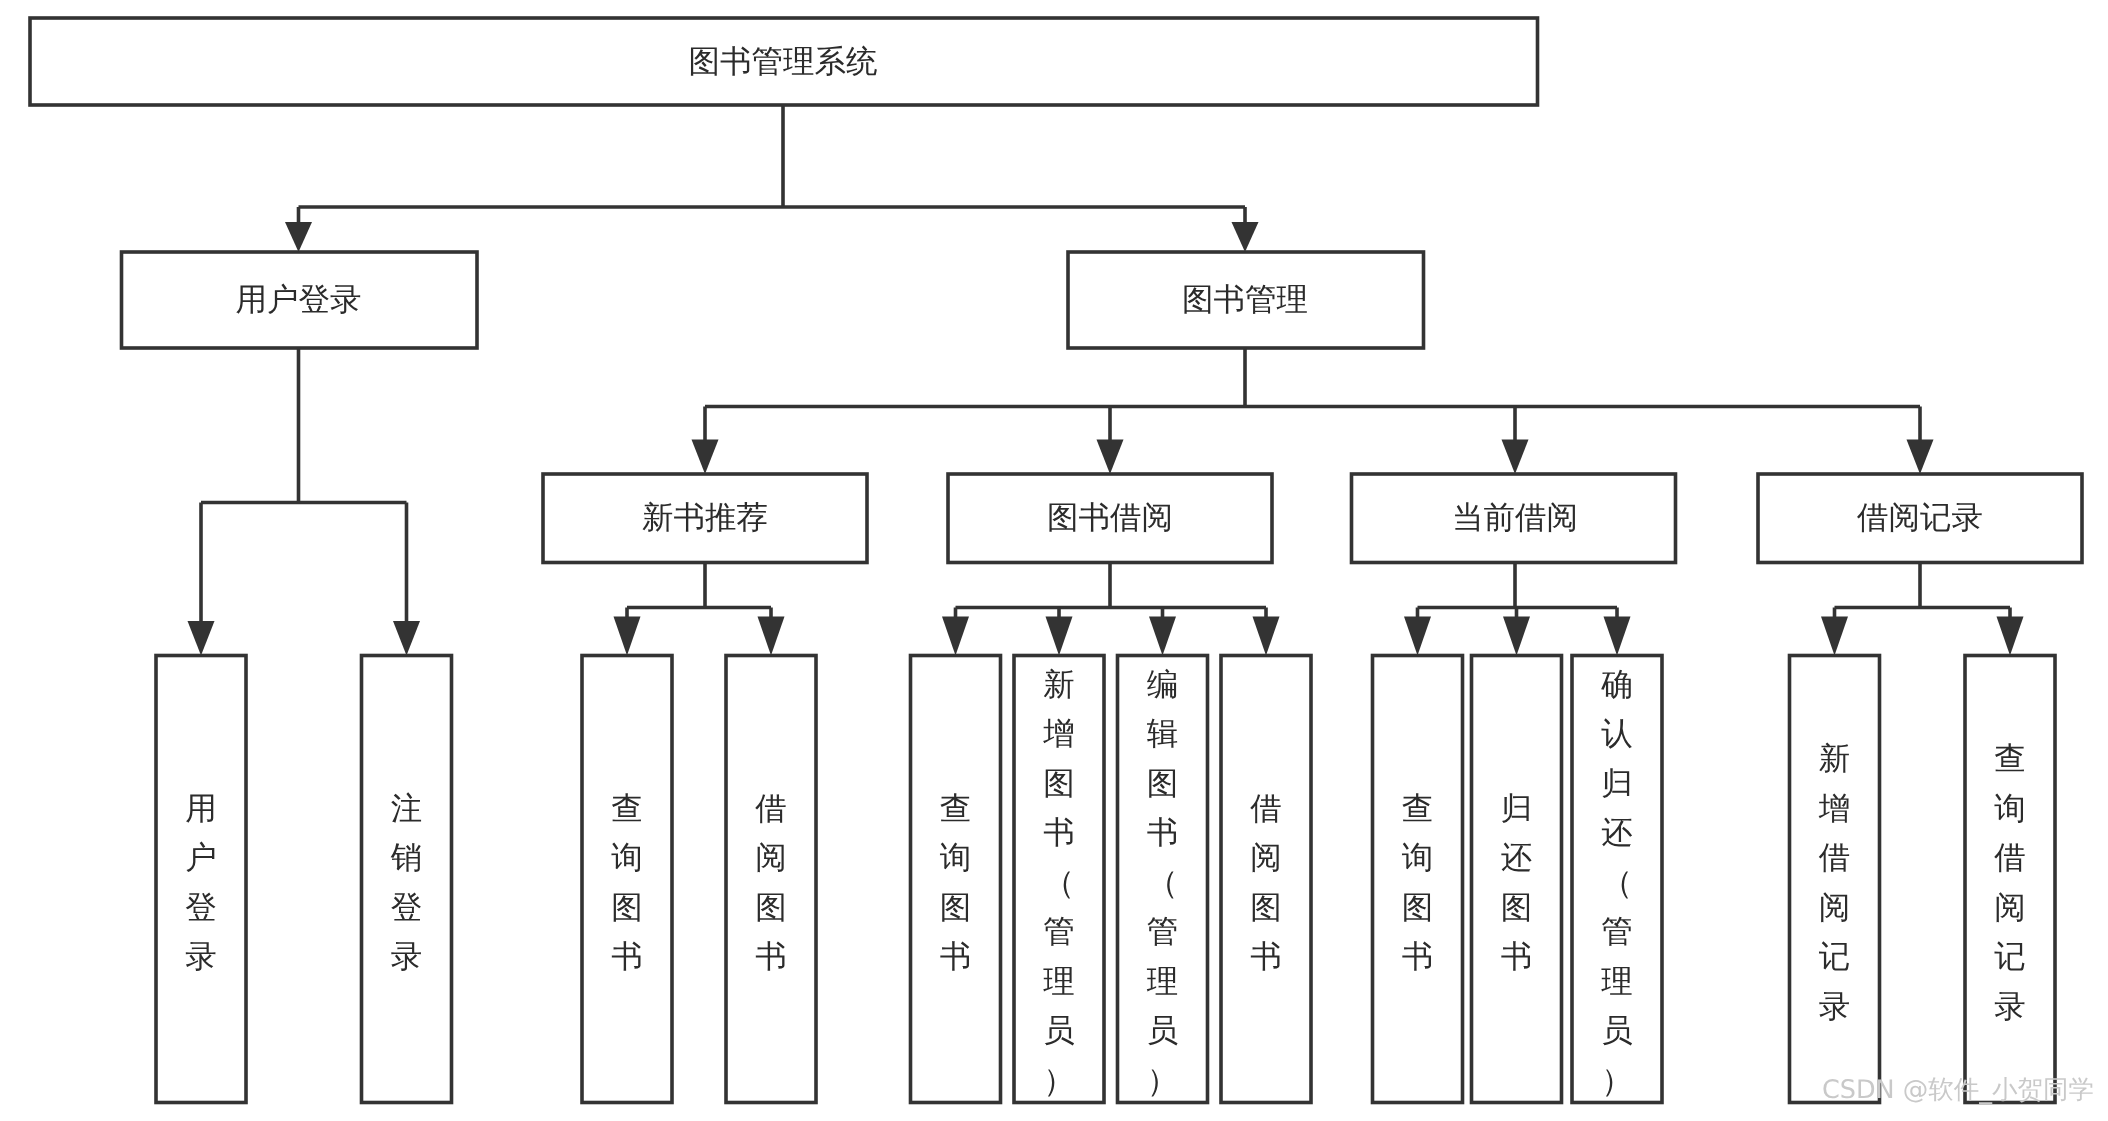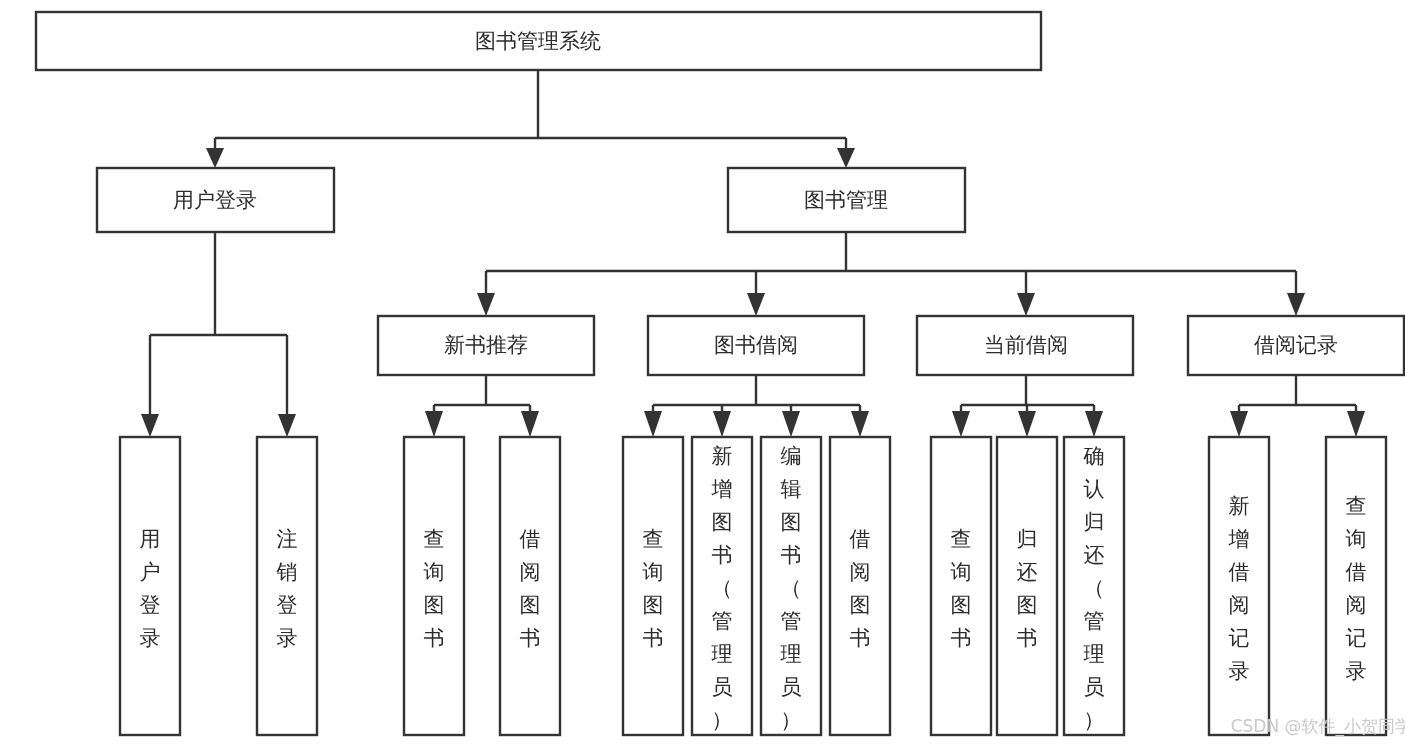--- a/index.html
+++ b/index.html
@@ -9,21 +9,21 @@
   }
   body {
     width: 1405px;
     height: 747px;
     font-family: "DejaVu Sans", "Liberation Sans", sans-serif;
     overflow: hidden;
     position: relative;
   }
   #diagram-root {
     position: absolute;
-    left: 16px;
+    left: 0;
     top: 0;
     width: 1190px;
     height: 747px;
   }
   svg#tree-svg {
     display: block;
     width: 1405px;
     height: 747px;
   }
   .node-box {

